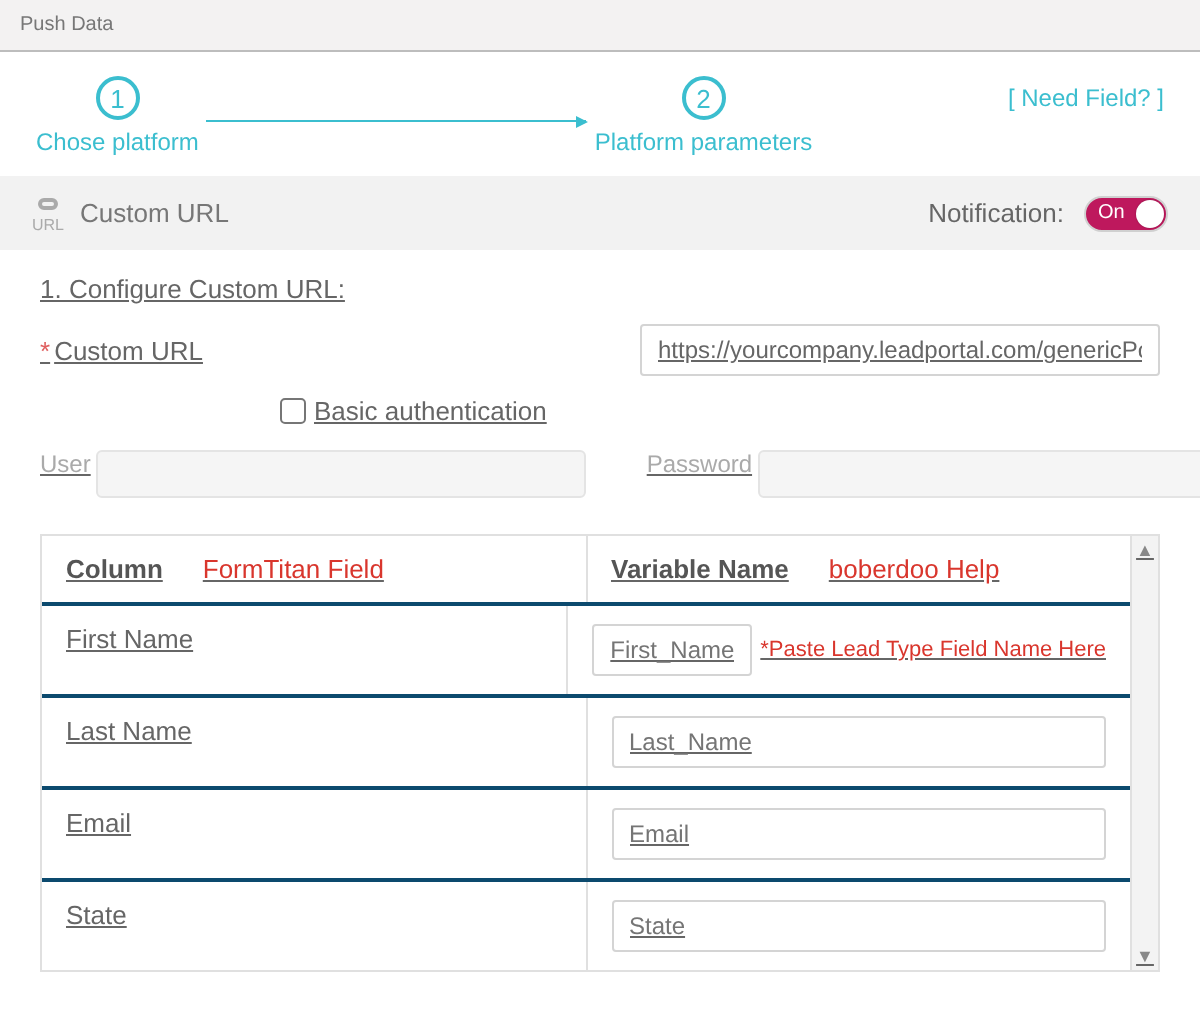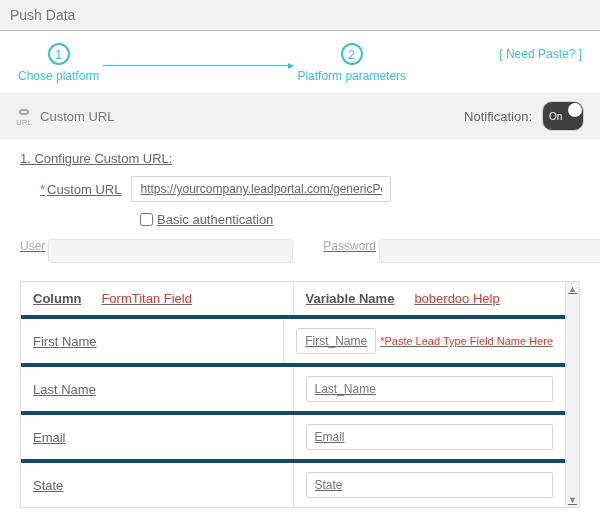--- a/index.html
+++ b/index.html
@@ -2,21 +2,21 @@
 <html><head>
 <meta charset="utf-8">
 <style>
   * { box-sizing: border-box; margin: 0; padding: 0; }
   body { font-family: Arial, sans-serif; font-size: 13px; color: #666; width: 600px; background: #fff; }
 
   .title-bar {
     background: #f3f2f2;
     border-bottom: 1px solid #bdbdbd;
     padding: 7px 10px;
-    font-size: 14px;
+    font-size: 10px;
     color: #777;
   }
 
   .stepper-row {
     display: flex;
     align-items: center;
     padding: 12px 18px 4px 18px;
     position: relative;
   }
   .step {
@@ -71,22 +71,22 @@
     color: #aaa;
     font-size: 11px;
     display: flex;
     flex-direction: column;
     align-items: flex-start;
     margin-right: 8px;
   }
   .band .band-title { color: #777; }
   .notif-group { margin-left: auto; display: flex; align-items: center; gap: 10px; color: #666; }
   .toggle {
-    width: 42px; height: 30px; border-radius: 10px;
-    background: #404040;
+    width: 42px; height: 18px; border-radius: 10px;
+    background: #be185d;
     position: relative;
     cursor: pointer;
     display: flex; align-items: center;
     padding-left: 6px;
     color: #fff;
     font-size: 10px;
     border: 1px solid #d0d0d0;
   }
   .toggle::after {
     content: "";
@@ -95,21 +95,21 @@
     width: 14px; height: 14px;
     background: #fff;
     border-radius: 50%;
     box-shadow: 0 0 1px rgba(0,0,0,.3);
   }
 
   .form-area { padding: 12px 20px 0 20px; text-decoration: underline; }
 
   .section-title { color: #666; margin-bottom: 10px; }
 
-  .url-row { display: flex; align-items: center; gap: 10px; margin-left: 20px; margin-bottom: 10px;}
+  .url-row { display: flex; align-items: center; gap: 10px; margin-bottom: 10px; justify-content: space-between;}
   .url-label { color: #666; }
   .req { color: #e06060; margin-right: 2px; }
   input[type=text], .grid-input {
     border: 1px solid #d4d4d4;
     border-radius: 2px;
     padding: 5px 8px;
     font-size: 12px;
     color: #666;
     background: #fff;
   }
@@ -121,23 +121,23 @@
   .userpass .col { display: flex; flex-direction: row; gap: 3px; color:#aaa; font-size:12px;}
   .disabled-input {
     width: 245px; height: 24px;
     border: 1px solid #e4e4e4;
     border-radius: 3px;
     background: #f5f5f5;
   }
 
   .grid-wrap { display:flex; }
   .grid { border: 1px solid #e0e0e0; flex:1; }
-  .grid-row { display: flex; border-top: 4px solid #0c4a6e; }
+  .grid-row { display: flex; border-top: 2px solid #0c4a6e; }
   .grid-row.header { border-top:none; background:#fff; }
-  .grid-cell { flex: 1; padding: 9px 12px; color:#666; font-size:13px; display:flex; align-items:center;}
+  .grid-cell { flex: 1; padding: 9px 12px; color:#666; font-size:13px; display:flex; align-items:flex-start;}
   .grid-cell + .grid-cell { border-left: 1px solid #e0e0e0; }
   .grid-row.header .grid-cell { font-weight: bold; color:#555;}
   .red-label { color: #d9362d; margin-left: 20px; font-weight: normal;}
   .grid-input { width: 100%; }
   .hint { color:#d9362d; font-size:11px; margin-left:4px; white-space:nowrap;}
   .inner-input-wrap { display:flex; align-items:center; width:100%;}
 
   .scroll-col { width:14px; background:#f3f3f3; border:1px solid #e0e0e0; border-left:none; display:flex; flex-direction:column; justify-content:space-between; align-items:center; padding:2px 0;}
   .scroll-col span { color:#888; font-size:9px; cursor:pointer;}
 
@@ -151,21 +151,21 @@
 <div class="stepper-row">
   <div class="step">
     <div class="step-circle">1</div>
     <div>Chose platform</div>
   </div>
   <div class="step-line"></div>
   <div class="step">
     <div class="step-circle">2</div>
     <div>Platform parameters</div>
   </div>
-  <a class="need-help">[ Need Paste? ]</a>
+  <a class="need-help">[ Need Field? ]</a>
 </div>
 
 <div class="band">
   <div class="icon">
     <svg width="16" height="12" viewBox="0 0 16 12">
         <path d="M3 6a3 3 0 013-3h2v2H6a1 1 0 000 2h2v2H6a3 3 0 01-3-3zm7-3h-2v2h2a1 1 0 010 2h-2v2h2a3 3 0 000-6z" fill="#aaa"></path>
       </svg>
     <span style="font-size:8px">URL</span>
   </div>
   <span class="band-title">Custom URL</span>

